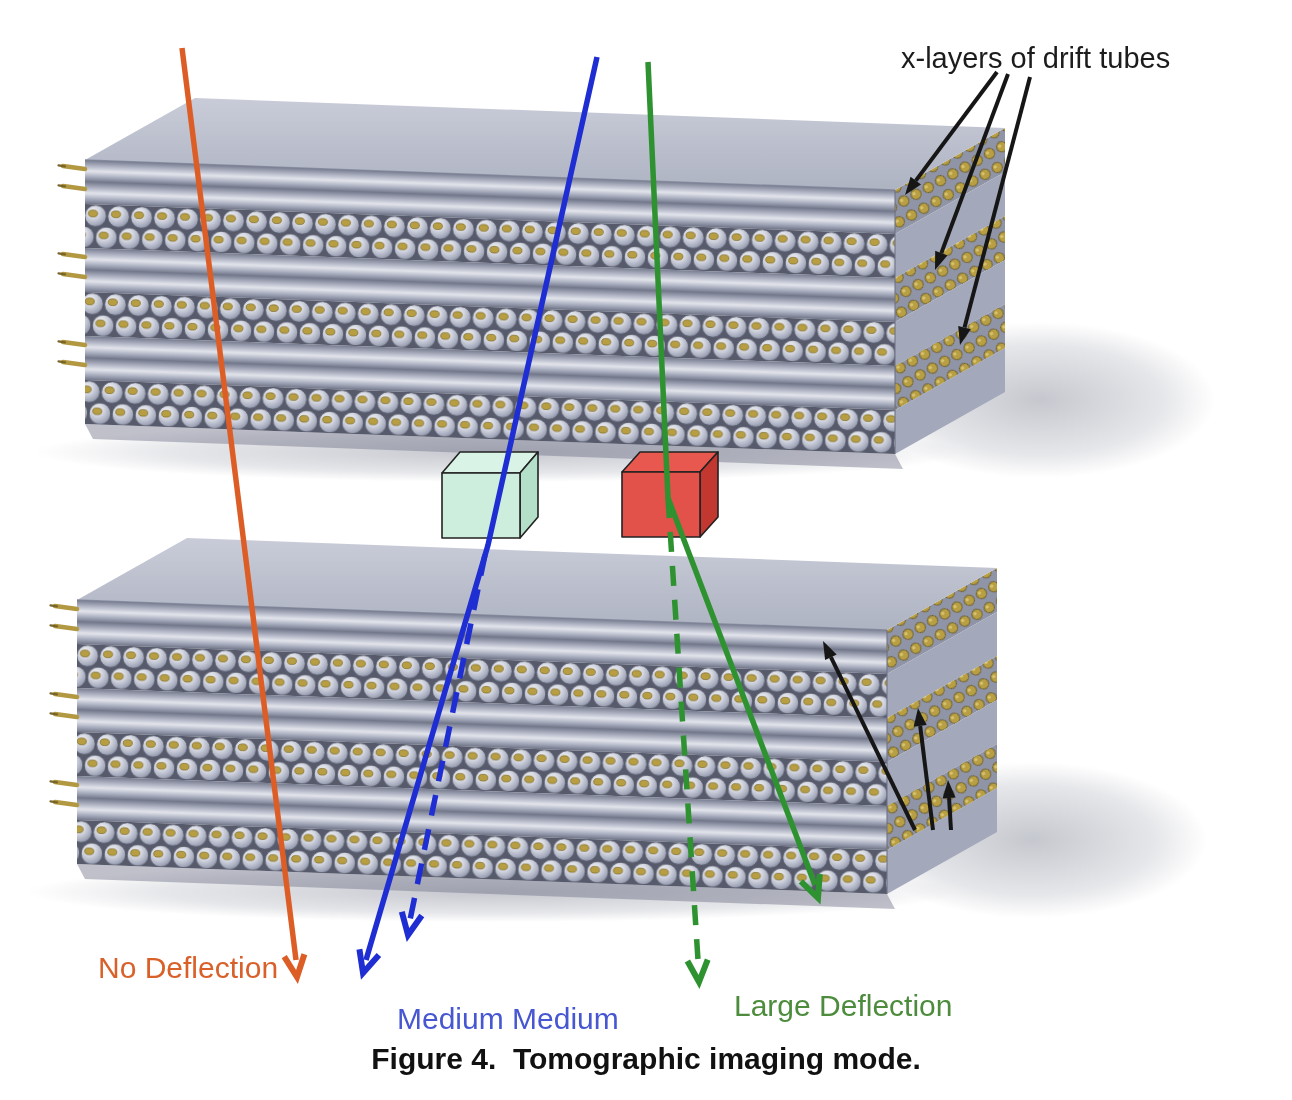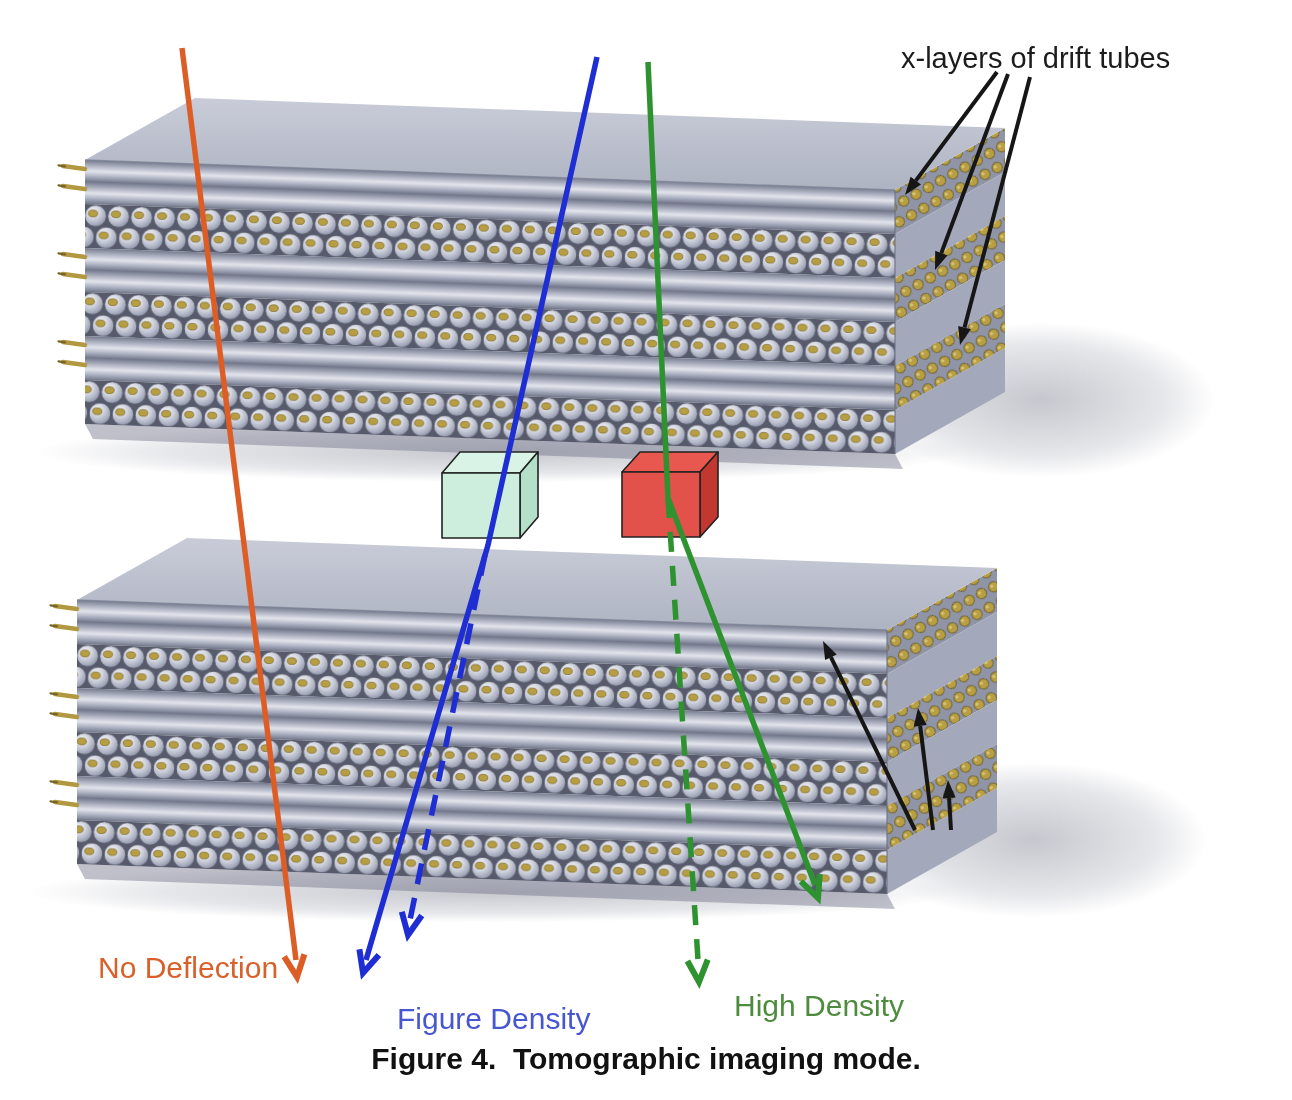--- a/index.html
+++ b/index.html
@@ -158,24 +158,23 @@
     <polyline points="707.7,959.6 699,982 687.4,961" stroke-width="6" stroke="#2f9231"></polyline>
   </g>
 </svg>
 
 <div id="x-layers-label" class="lbl lbl-black">x-layers of drift tubes</div>
 
 
 <div id="no-deflection-label" class="lbl">No Deflection</div>
 
 <div id="medium-density-label" class="lbl">
-  <span class="l2">Figure Density</span>
+  <span class="l2">Medium Medium</span>
   
 </div>
 
 <div id="high-density-label" class="lbl">
-  <span class="l2">High Density</span>
   <span class="l2">Large Deflection</span>
 </div>
 
 <div id="figure-caption">Figure 4.  Tomographic imaging mode.</div>
 
 </div>
 
 </body></html>

